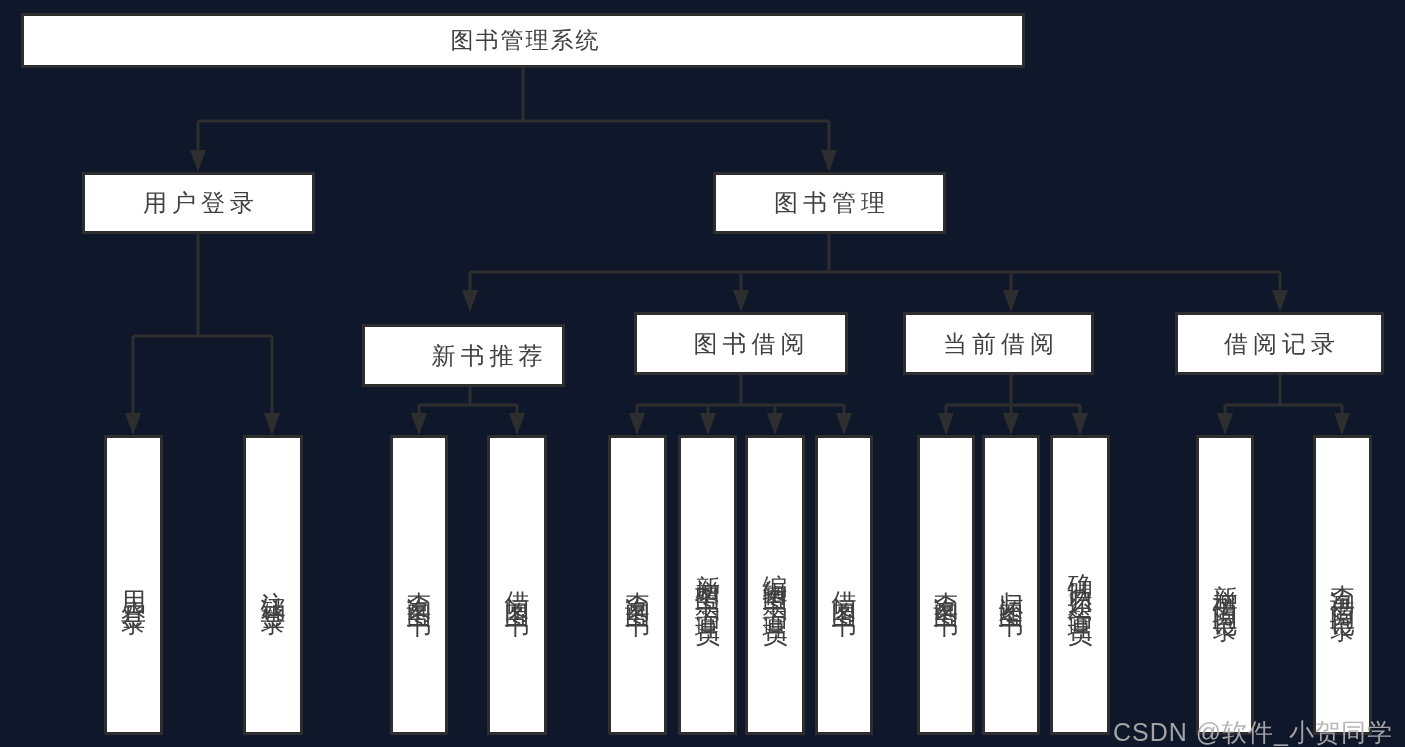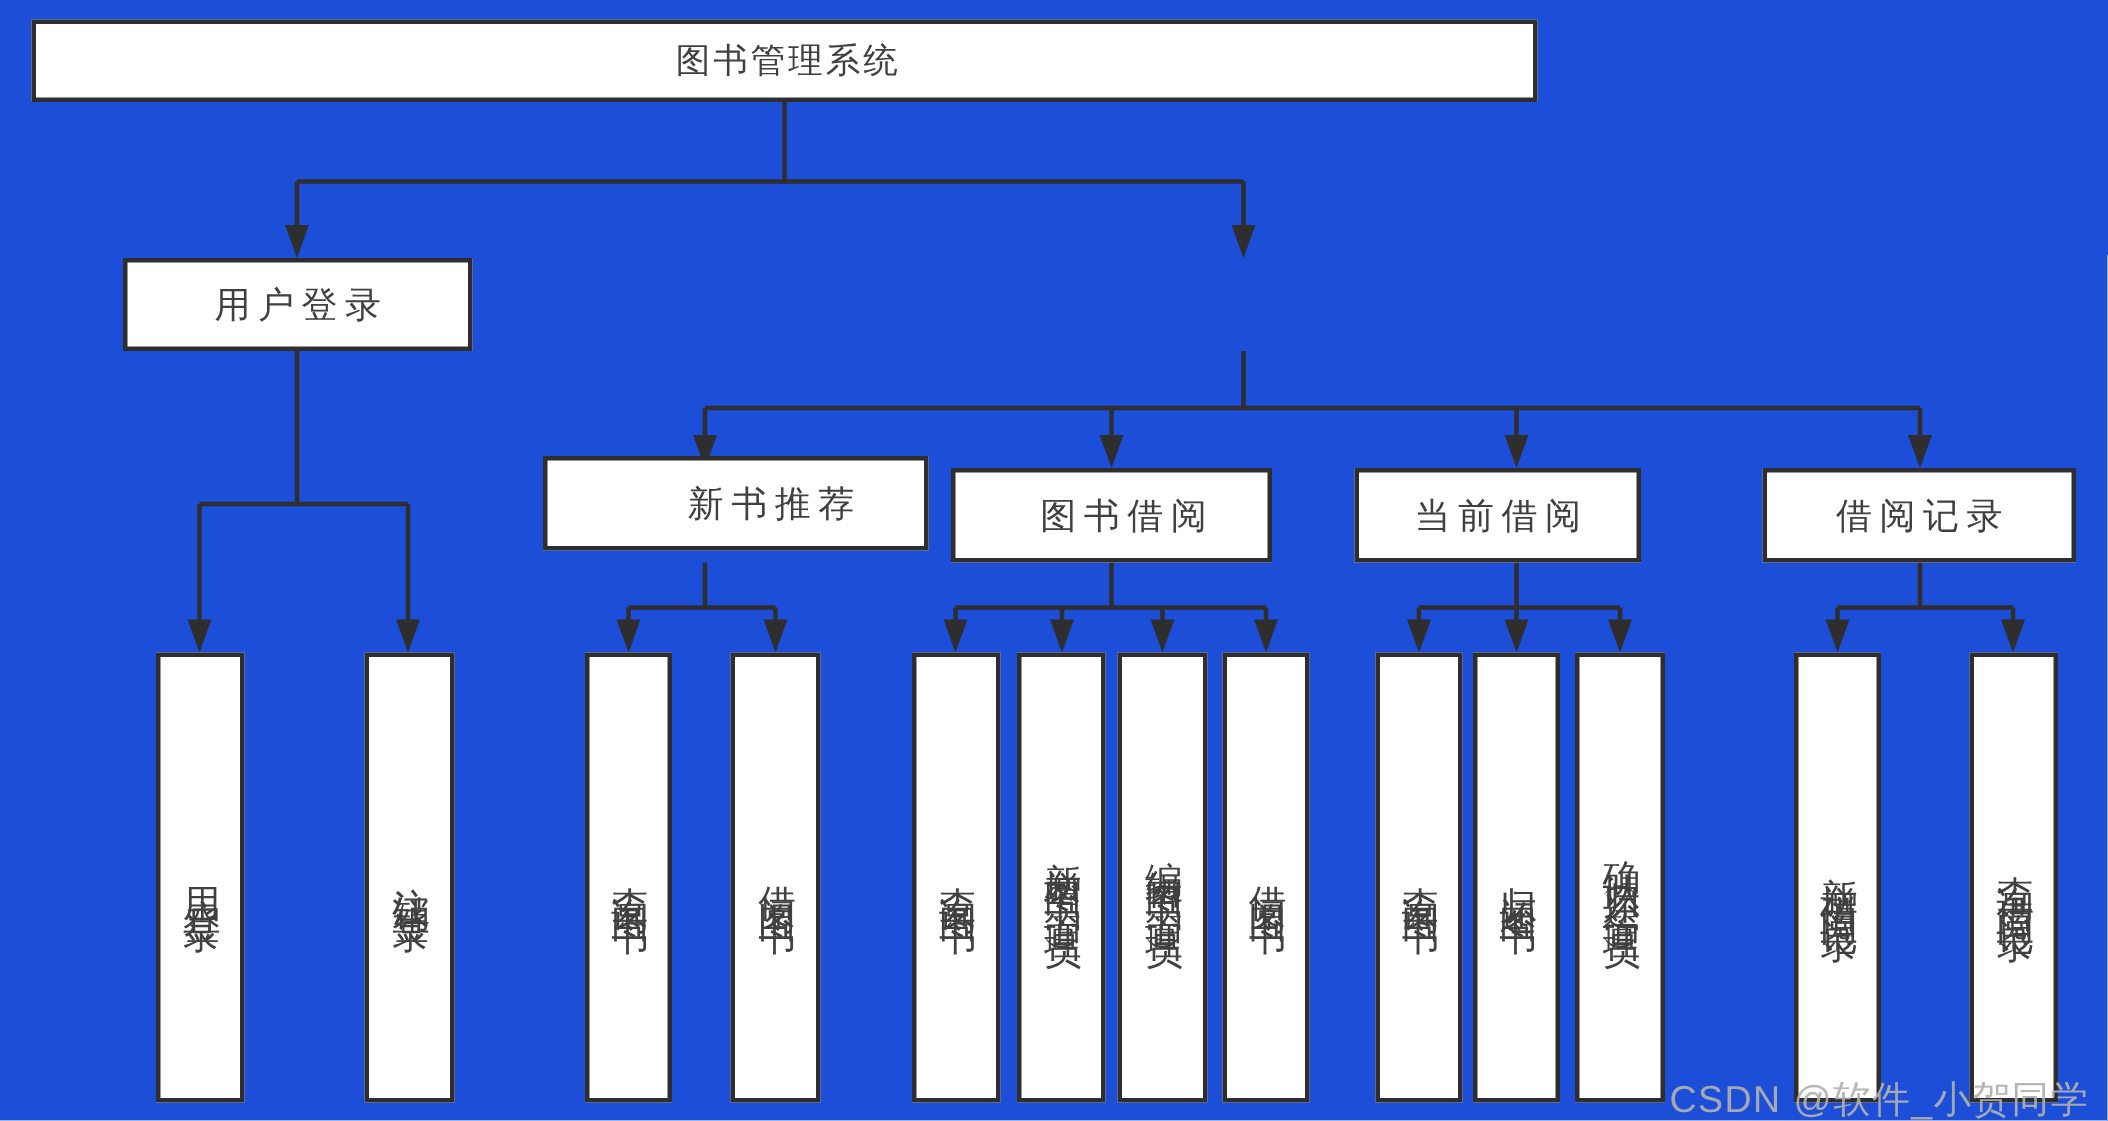--- a/index.html
+++ b/index.html
@@ -5,21 +5,21 @@
   html, body {
     margin: 0;
     padding: 0;
     background: #ffffff;
     font-family: "Liberation Sans", "DejaVu Sans", sans-serif;
   }
   .stage {
     position: relative;
     width: 1405px;
     height: 747px;
-    background: #1d4ed8;
+    background: #0f172a;
     overflow: hidden;
   }
   .connectors {
     position: absolute;
     left: 0; top: 0;
     width: 1405px;
     height: 747px;
     pointer-events: none;
   }
   .node {
@@ -94,22 +94,23 @@
       <path d="M1003,413 L1019,413 L1011,435 Z"></path>
       <path d="M1072,413 L1088,413 L1080,435 Z"></path>
       <path d="M1217,413 L1233,413 L1225,435 Z"></path>
       <path d="M1334,413 L1350,413 L1342,435 Z"></path>
     </g>
   </svg>
 
   <div class="node hbox rootbox" style="left:21px; top:13px; width:1004px; height:55px;">图书管理系统</div>
 
   <div class="node hbox" style="left:82px; top:172px; width:233px; height:62px;">用户登录</div>
+  <div class="node hbox" style="left:713px; top:172px; width:233px; height:62px;">图书管理</div>
 
-  <div class="node hbox" style="left:362px; top:304px; width:257px; height:63px;padding-left:47px;">新书推荐</div>
+  <div class="node hbox" style="left:362px; top:324px; width:203px; height:63px;padding-left:47px;">新书推荐</div>
   <div class="node hbox" style="left:634px; top:312px; width:214px; height:63px;padding-left:16px;">图书借阅</div>
   <div class="node hbox" style="left:903px; top:312px; width:191px; height:63px;font-family:Liberation Mono, monospace;">当前借阅</div>
   <div class="node hbox" style="left:1175px; top:312px; width:209px; height:63px;">借阅记录</div>
 
   <div class="node vbox" style="left:104px; top:435px; width:59px; height:300px;">
     <span>用户登录</span>
   </div>
   <div class="node vbox" style="left:243px; top:435px; width:60px; height:300px;">
     <span>注销登录</span>
   </div>

